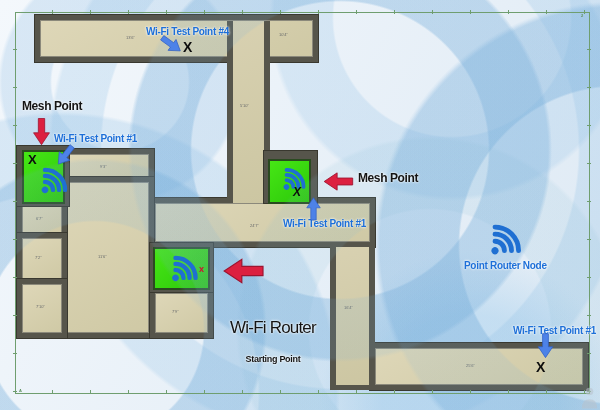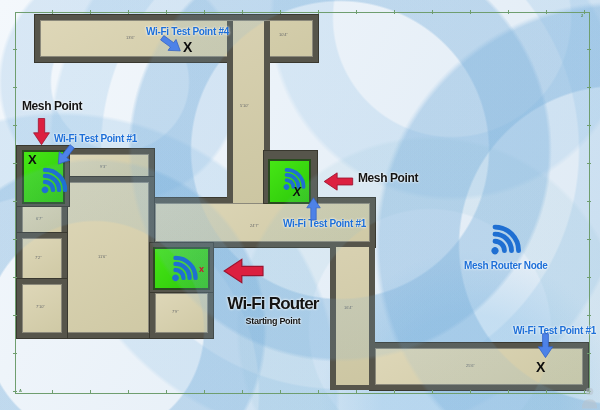--- a/index.html
+++ b/index.html
@@ -41,22 +41,22 @@
   .wallblock{position:absolute;background:#56554b;box-shadow:0 0 0 1px #39382f;z-index:2;}
   .greenbox{position:absolute;box-sizing:border-box;z-index:4;
     background:linear-gradient(140deg,#46e615,#2cc80a);border:2px solid #2a4a20;}
   
   .lbl{position:absolute;font-weight:bold;white-space:nowrap;z-index:10;
     text-shadow:0 0 2px rgba(255,255,255,.95),0 0 3px rgba(255,255,255,.8);}
   .blue{color:#1d6fd8;font-size:10px;letter-spacing:-0.3px;}
   .bigblack{color:#141414;font-size:12px;letter-spacing:-0.4px;}
   .routerlbl{position:absolute;z-index:10;text-align:center;
     text-shadow:0 0 2px rgba(255,255,255,.95),0 0 3px rgba(255,255,255,.8);}
-  .routerlbl .t1{font-weight:bold;color:#141414;font-size:17px;letter-spacing:-0.8px;}
-  .routerlbl .t2{font-weight:bold;color:#141414;font-size:9px;letter-spacing:-0.3px;margin-top:2px;}
+  .routerlbl .t1{font-weight:normal;color:#141414;font-size:17px;letter-spacing:-0.8px;margin-top:24px;}
+  .routerlbl .t2{font-weight:bold;color:#141414;font-size:9px;letter-spacing:-0.3px;margin-top:16px;}
   .xmark{position:absolute;font-weight:bold;color:#0d0d0d;font-size:13px;z-index:10;}
   .redx{position:absolute;font-weight:bold;color:#d01030;font-size:9px;z-index:10;}
   .dim{position:absolute;font-size:4px;color:#3f4452;opacity:.75;z-index:3;white-space:nowrap;}
   .wm{position:absolute;font-weight:bold;font-size:12px;letter-spacing:1px;
     color:#9aa7b2;opacity:.6;z-index:10;}
   svg{overflow:visible;display:block;}
   .abs{position:absolute;z-index:10;}
 </style>
 </head>
 <body>
@@ -178,21 +178,21 @@
     </svg>
 
   <svg class="abs" style="left:223px;top:258px;width:40px;height:26px;transform:rotate(180deg)" viewBox="0 0 34 22">
     <polygon points="0,7 18,7 18,1 33,11 18,21 18,15 0,15" fill="#dc2040" stroke="#9d1430" stroke-width="1"></polygon>
     </svg>
   <div class="routerlbl" style="left:203px;top:294px;width:140px">
     <div class="t1">Wi-Fi Router</div>
     <div class="t2">Starting Point</div>
   </div>
 
-  <div class="lbl blue" style="left:464px;top:260px">Mesh Router Node</div>
+  <div class="lbl blue" style="left:464px;top:260px">Point Router Node</div>
 
   <div class="lbl blue" style="left:513px;top:325px">Wi-Fi Test Point #1</div>
   <svg class="abs" style="left:533px;top:338px;width:25px;height:16px;transform:rotate(90deg)" viewBox="0 0 34 22">
     <polygon points="0,7 18,7 18,1 33,11 18,21 18,15 0,15" fill="#4d82e8" stroke="#2f5fc4" stroke-width="1"></polygon>
     </svg>
   <div class="xmark" style="left:536px;top:359px;font-size:14px">X</div>
 
   <svg class="abs" style="left:581px;top:386px;width:17px;height:23px;opacity:.55" viewBox="0 0 20 26">
     <circle cx="10" cy="6" r="4.5" fill="#b9c3cd"></circle>
       <path d="M1 26 Q1 15 10 15 Q19 15 19 26 Z" fill="#b9c3cd"></path>

